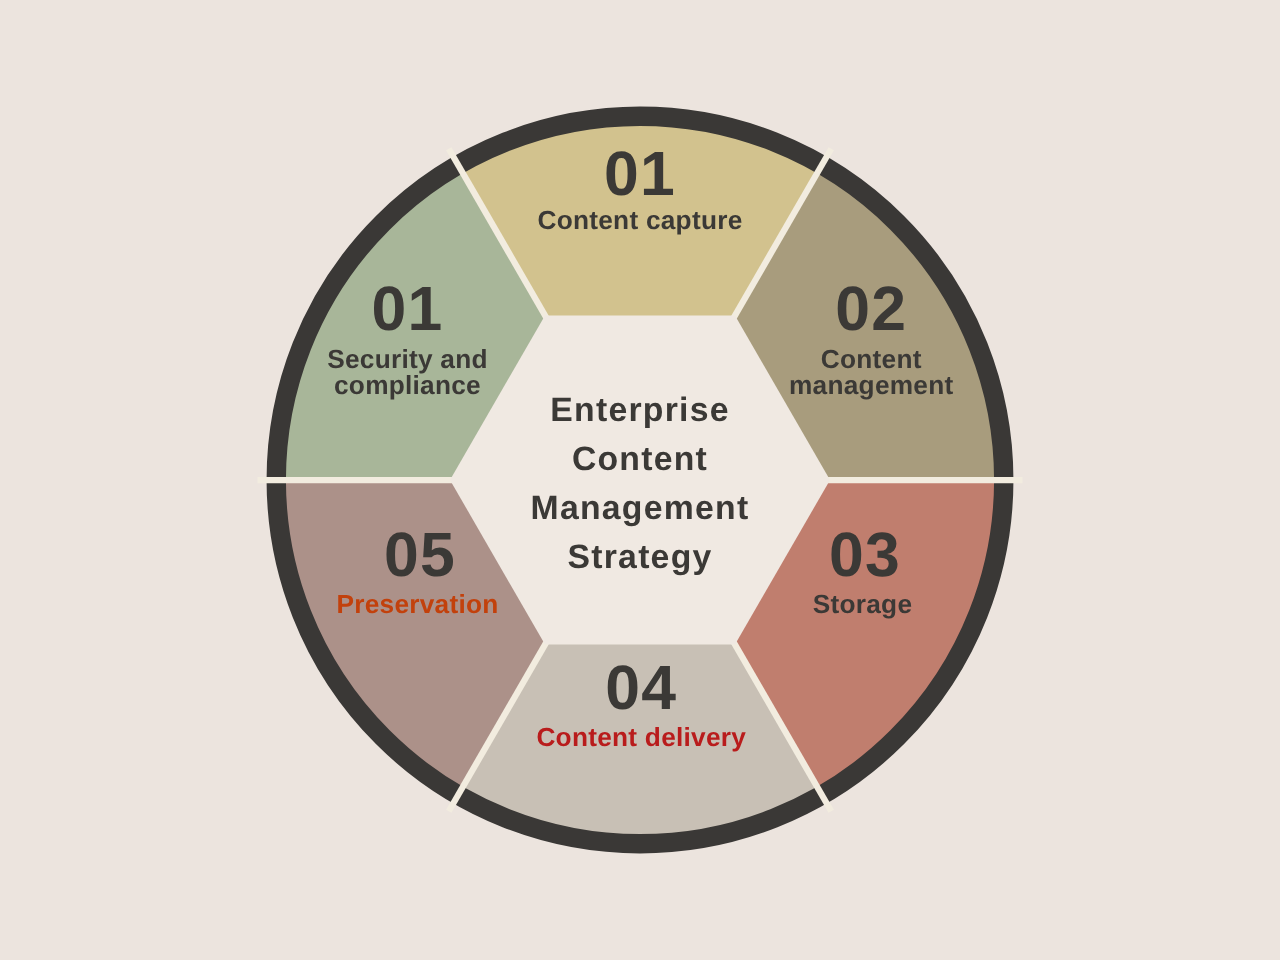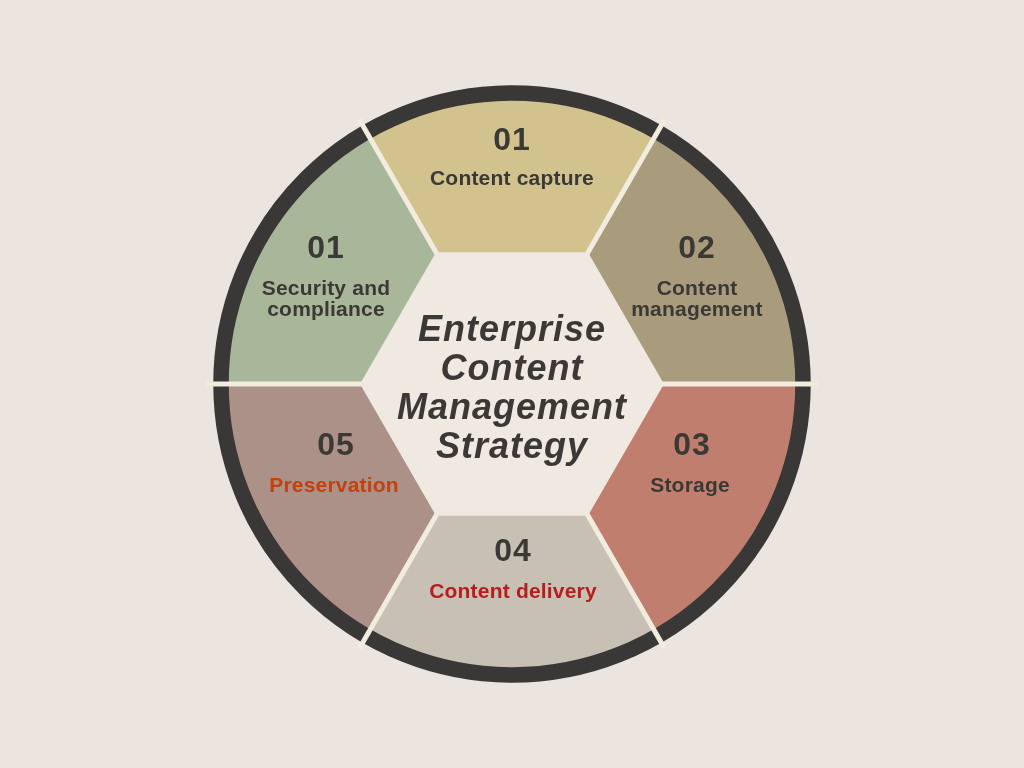--- a/index.html
+++ b/index.html
@@ -21,21 +21,21 @@
     height: 768px;
   }
   .seg-text {
     position: absolute;
     transform: translate(-50%, -50%);
     text-align: center;
     font-weight: bold;
     white-space: nowrap;
   }
   .num {
-    font-size: 32px;
+    font-size: 50px;
     letter-spacing: 1px;
   }
   .lab {
     font-size: 21px;
     line-height: 21px;
     letter-spacing: 0.2px;
   }
   .lab.wrap2 {
     white-space: normal;
   }
@@ -53,25 +53,24 @@
   #lab-4 { left: 334px; top: 484px; }
   #num-5 { left: 326px; top: 247px; }
   #lab-5 { left: 326px; top: 298px; }
   .center-title {
     position: absolute;
     left: 512px;
     top: 387px;
     transform: translate(-50%, -50%);
     text-align: center;
     font-weight: bold;
-    font-size: 36px;
+    font-size: 27px;
     line-height: 39px;
     letter-spacing: 1px;
     white-space: nowrap;
-    font-style: italic;
   }
 </style>
 </head>
 <body style="background: rgb(236, 228, 222);">
 
 <div class="stage">
 
   <svg id="wheel" viewBox="0 0 1024 768">
       <path d="M 512 384 L 366.00 131.12 A 292 292 0 0 1 658.00 131.12 Z" fill="#d2c28e"></path>
       <path d="M 512 384 L 658.00 131.12 A 292 292 0 0 1 804.00 384.00 Z" fill="#a89c7d"></path>

